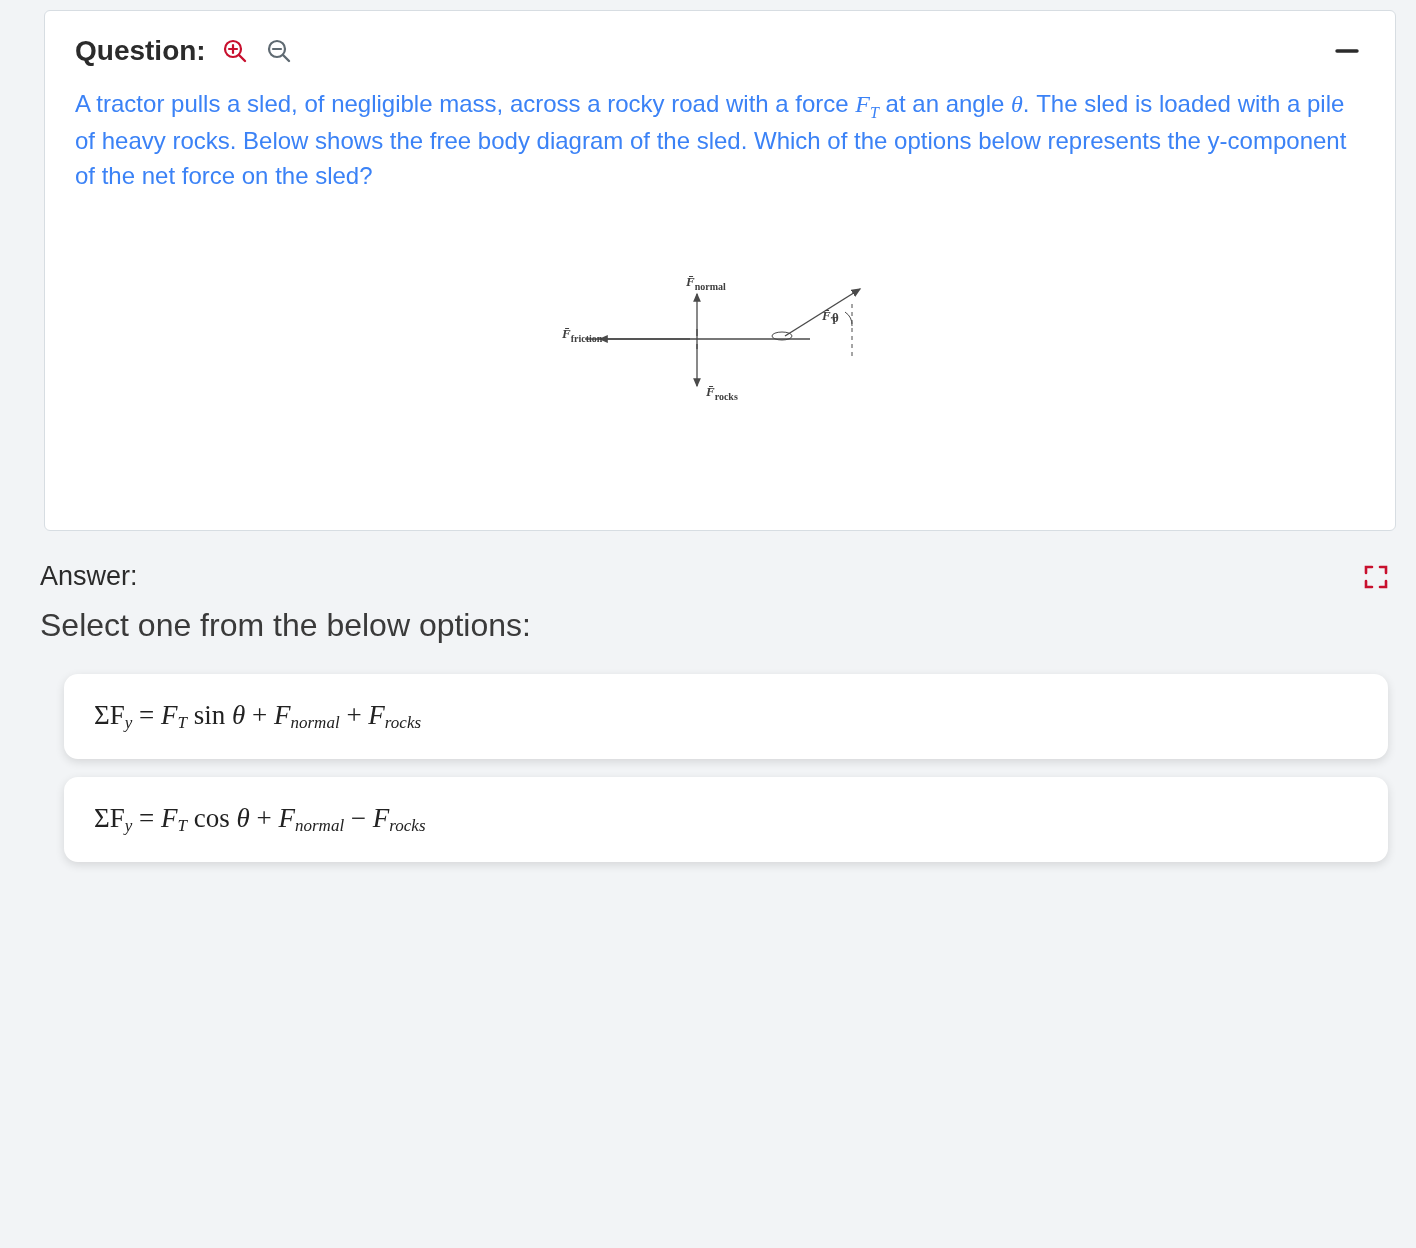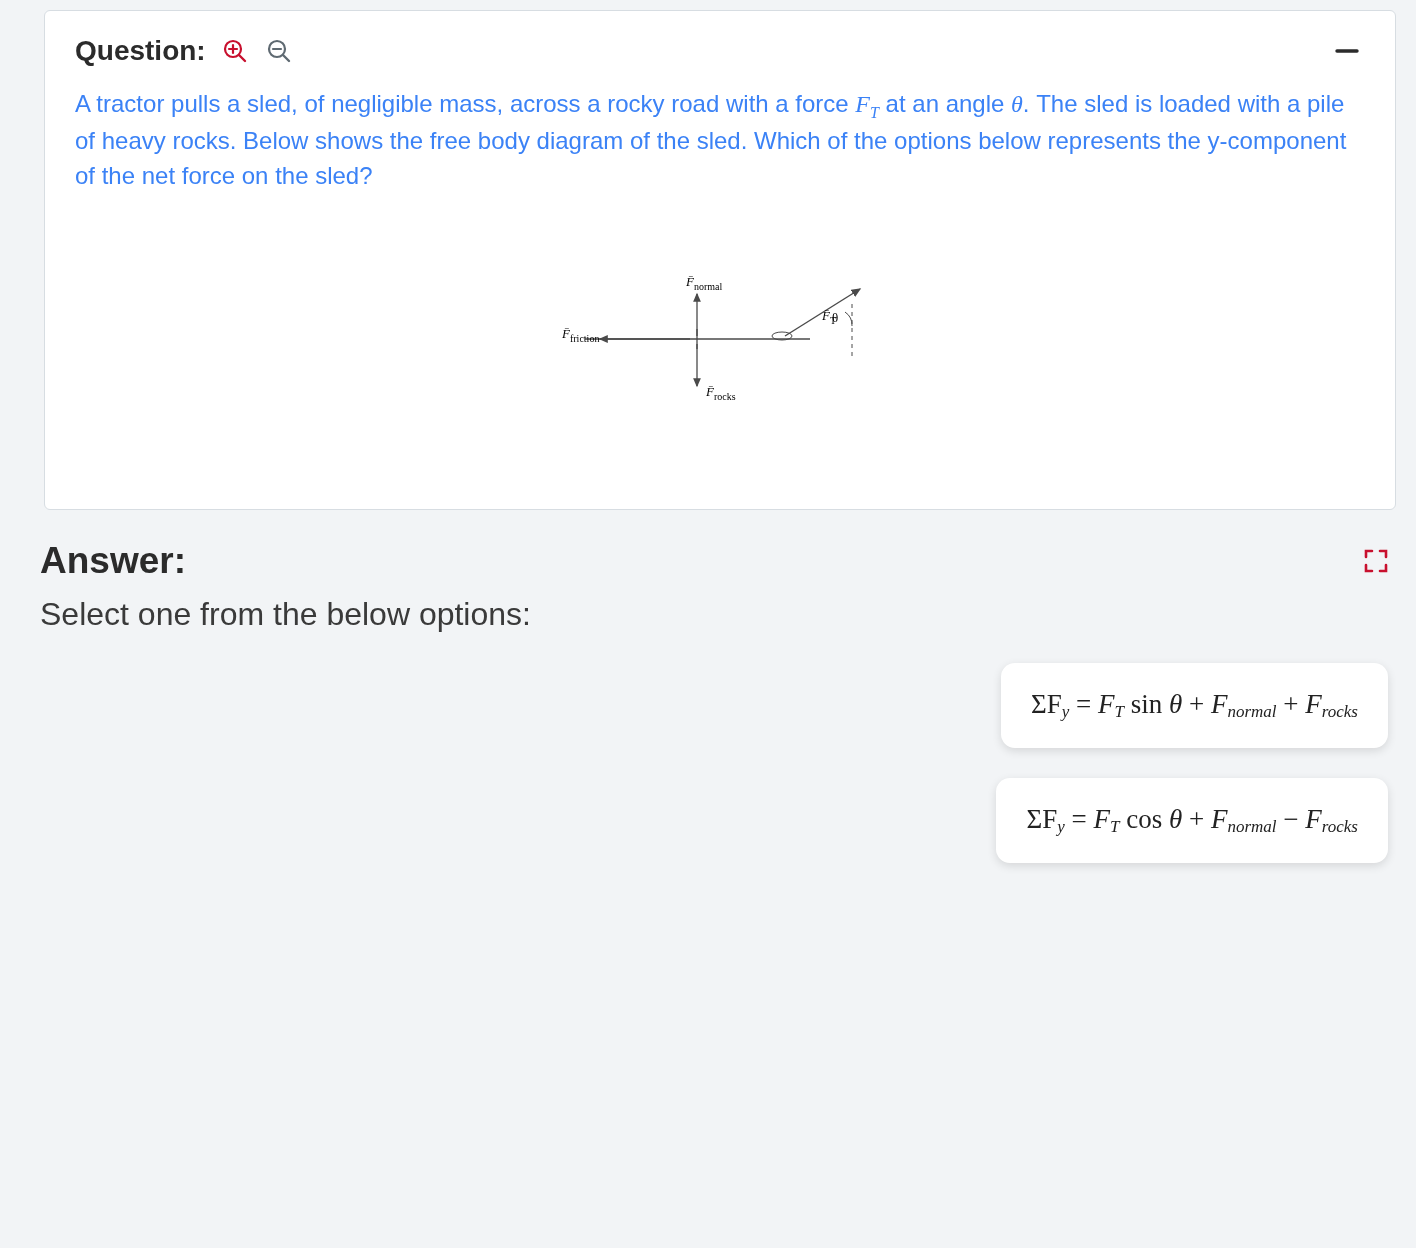--- a/index.html
+++ b/index.html
@@ -12,21 +12,21 @@
     color: #3a3a3a;
     overflow: hidden;
   }
   .page {
     padding: 10px 20px 0 20px;
   }
   .question-card {
     background: #fff;
     border: 1px solid #d7dde2;
     border-radius: 6px;
-    padding: 22px 30px 15px 30px;
+    padding: 22px 30px 36px 30px;
     margin: 0 0 30px 24px;
   }
   .q-header {
     display: flex;
     align-items: center;
     justify-content: space-between;
     margin-bottom: 18px;
   }
   .q-left {
     display: flex;
@@ -73,36 +73,37 @@
   .diagram {
     position: relative;
     width: 380px;
     height: 170px;
   }
   .label {
     position: absolute;
     font-family: "Times New Roman", serif;
     font-style: italic;
     font-size: 13px;
-    color: #000000;
+    color: #404040;
+    font-weight: bold;
   }
   .label sub {
     font-style: normal;
     font-size: 10px;
   }
   .answer-header {
     display: flex;
     align-items: center;
     justify-content: space-between;
     padding: 0 4px 0 20px;
     margin-bottom: 14px;
   }
   .answer-title {
-    font-size: 37px;
-    font-weight: 700;
+    font-size: 27px;
+    font-weight: 400;
     color: #2b2b2b;
   }
   .expand-btn {
     width: 32px;
     height: 32px;
     display: flex;
     align-items: center;
     justify-content: center;
     cursor: pointer;
   }
@@ -110,22 +111,21 @@
     font-size: 32px;
     color: #3a3a3a;
     padding-left: 20px;
     margin-bottom: 30px;
   }
   .options {
     padding-left: 44px;
     padding-right: 8px;
     display: flex;
     flex-direction: column;
-    gap: 30px;
-    align-items: flex-end;
+    gap: 18px;
   }
   .option-card {
     background: #fff;
     border-radius: 14px;
     box-shadow: 0 3px 10px rgba(0,0,0,0.12);
     padding: 26px 30px;
     font-family: "Times New Roman", serif;
     font-size: 27px;
     color: #222;
     cursor: pointer;

